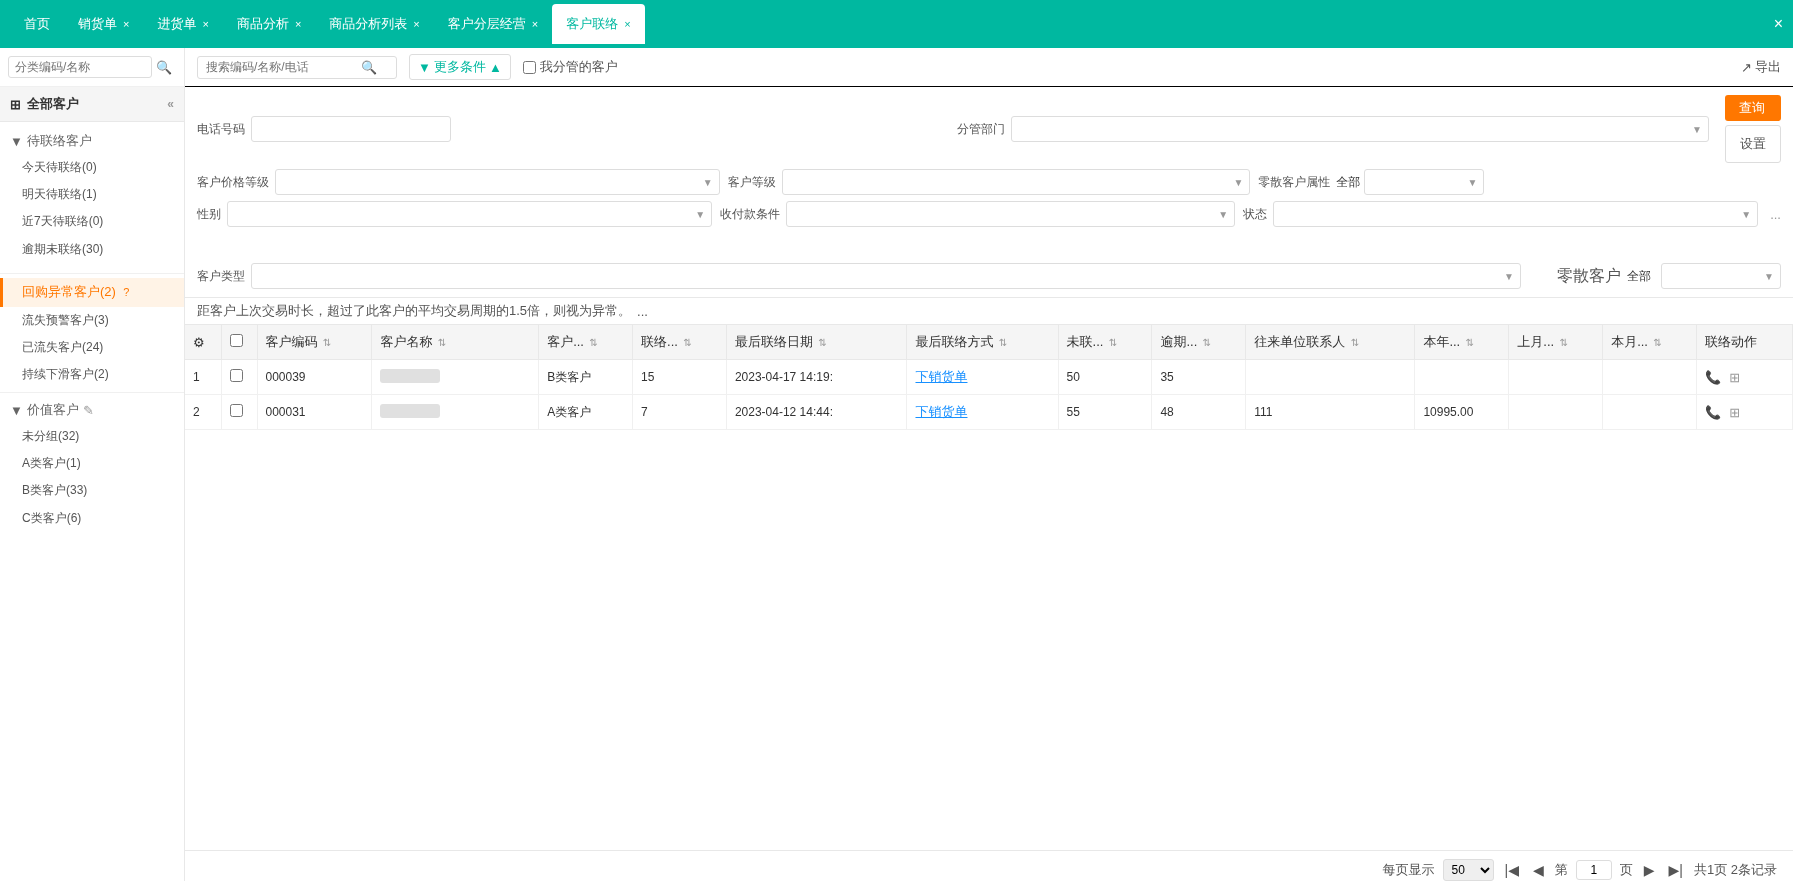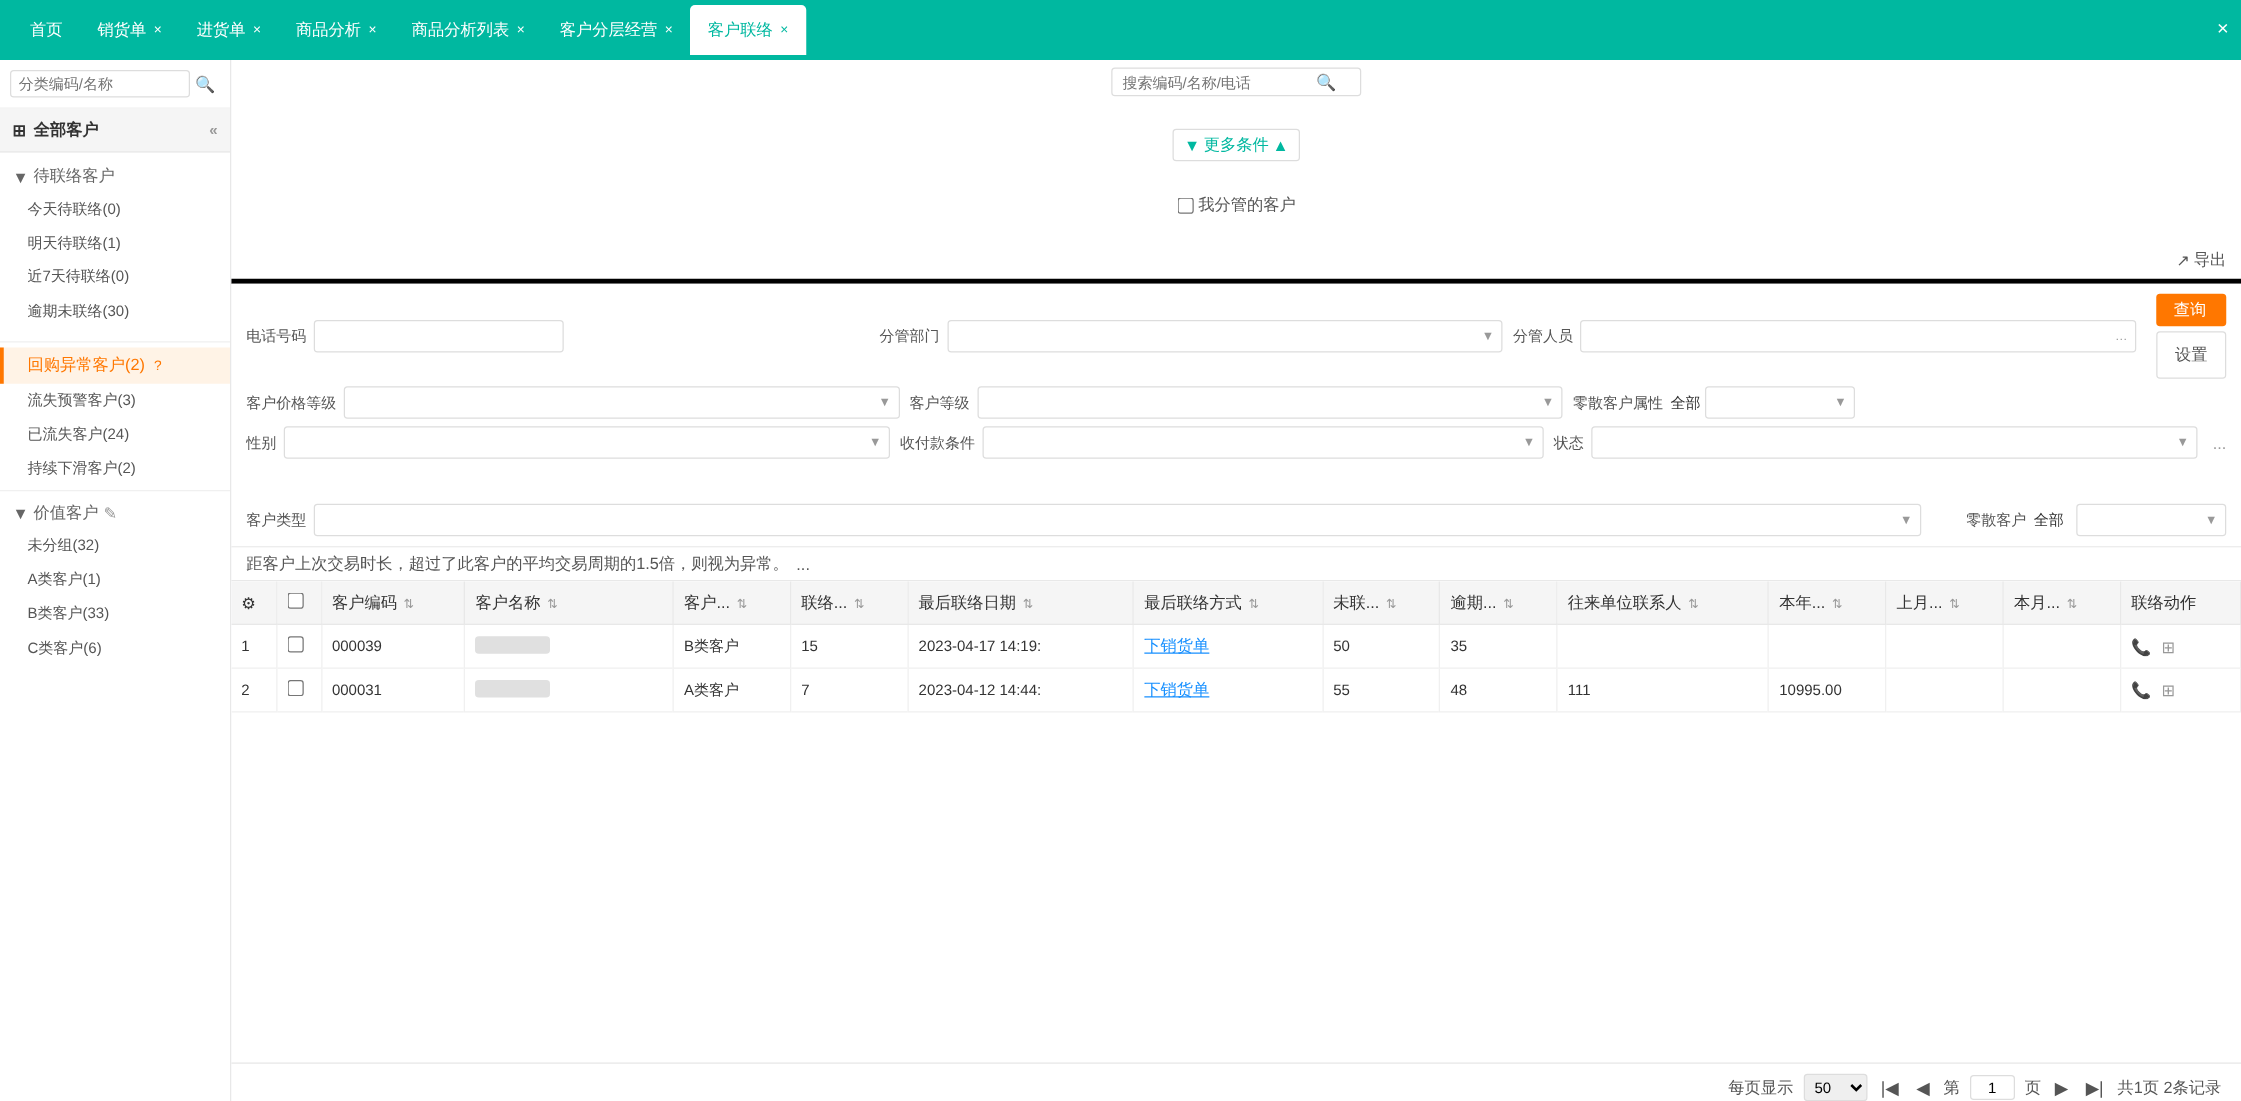--- a/index.html
+++ b/index.html
@@ -57,21 +57,21 @@
       display: flex; align-items: center; padding: 4px 10px; font-size: 12px; color: #666; cursor: pointer;
     }
     .sidebar-value-customers .arrow { margin-right: 4px; }
     .sidebar-edit-icon { margin-left: 4px; color: #999; cursor: pointer; }
 
     
     .content-area { flex: 1; display: flex; flex-direction: column; background: #f0f2f5; overflow: hidden; }
     
     
     .filter-bar {
-      background: #fff; padding: 6px 12px; display: flex; align-items: center; border-bottom: 4px solid #000000; gap: 26px; flex-direction: column;
+      background: #fff; padding: 6px 12px; display: flex; align-items: center; border-bottom: 1px solid #000000; gap: 12px;
     }
     .filter-bar .search-input-wrap {
       display: flex; align-items: center; border: 1px solid #ddd; border-radius: 3px; padding: 3px 8px; width: 200px;
     }
     .filter-bar .search-input-wrap input { border: none; outline: none; font-size: 12px; width: 160px; color: #999; }
     .filter-bar .search-icon { color: #00b8a0; cursor: pointer; }
     .filter-more-btn {
       display: flex; align-items: center; color: #00b8a0; cursor: pointer; font-size: 12px; gap: 3px;
       border: 1px solid #ddd; border-radius: 3px; padding: 3px 8px;
     }
@@ -252,27 +252,20 @@
           <span class="filter-label">电话号码</span>
           <input class="filter-input" style="max-width: 200px;">
         </div>
         <div class="filter-field">
           <span class="filter-label">分管部门</span>
           <div class="filter-select">
             <span></span>
             <span class="chevron">▼</span>
           </div>
         </div>
-        <div class="filter-field">
-          <span class="filter-label">分管人员</span>
-          <div class="filter-select">
-            <span></span>
-            <span class="chevron">…</span>
-          </div>
-        </div>
         <div class="filter-btn-wrap">
           <button class="btn-query">查询</button>
           <button class="btn-settings">设置</button>
         </div>
       </div>
 
       <div class="filter-row">
         <div class="filter-field">
           <span class="filter-label">客户价格等级</span>
           <div class="filter-select">
@@ -322,21 +315,21 @@
         <span class="filter-dots">...</span>
       </div>
 
       <div class="filter-row">
         <div style="display:flex;align-items:center;gap:6px;flex:1;">
           <span style="color:#555;font-size:12px;white-space:nowrap;">客户类型</span>
           <div class="filter-select" style="width:300px;">
             <span></span>
             <span class="chevron">▼</span>
           </div>
-          <span style="color:#555;font-size:12px;white-space:nowrap;margin-left:30px;">零散客户</span>
+          <span style="color:#555;font-size:16px;white-space:nowrap;margin-left:30px;">零散客户</span>
           <span style="font-size:12px;color:#333;margin-right:4px;">全部</span>
           <div class="filter-select" style="max-width:120px;">
             <span></span>
             <span class="chevron">▼</span>
           </div>
         </div>
       </div>
     </div>
 
     <div class="tooltip-bar">

